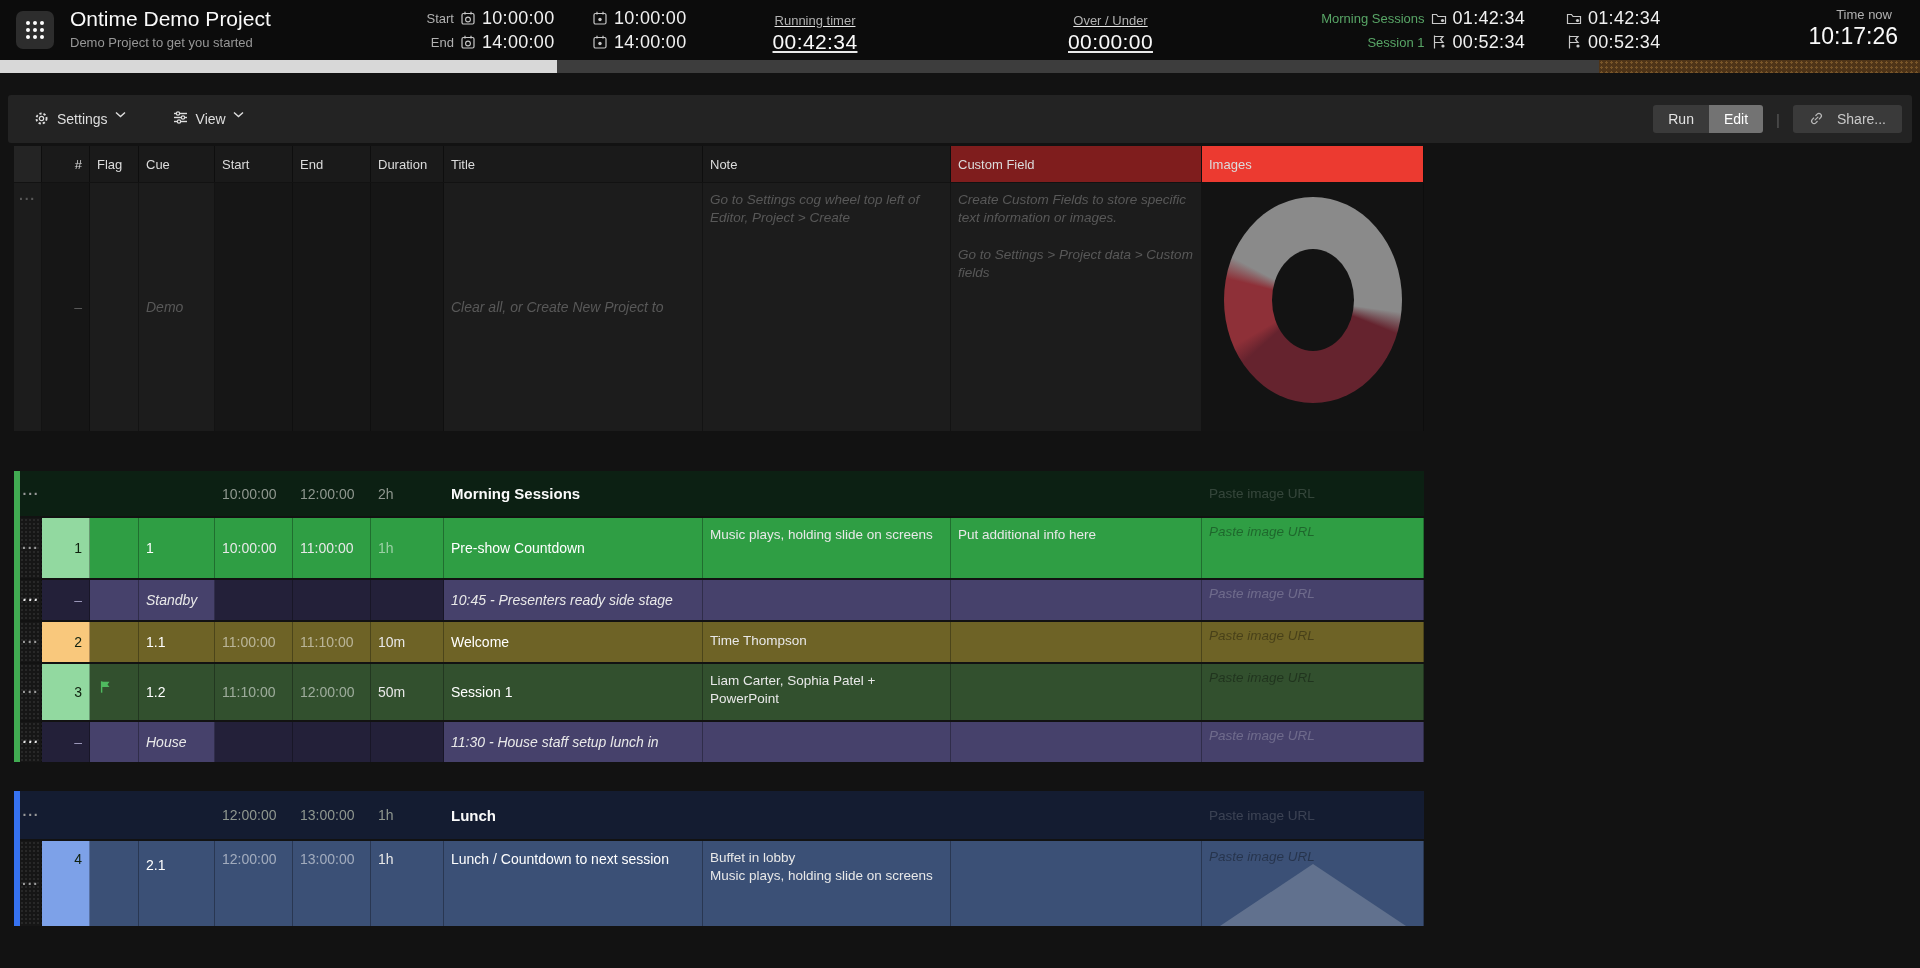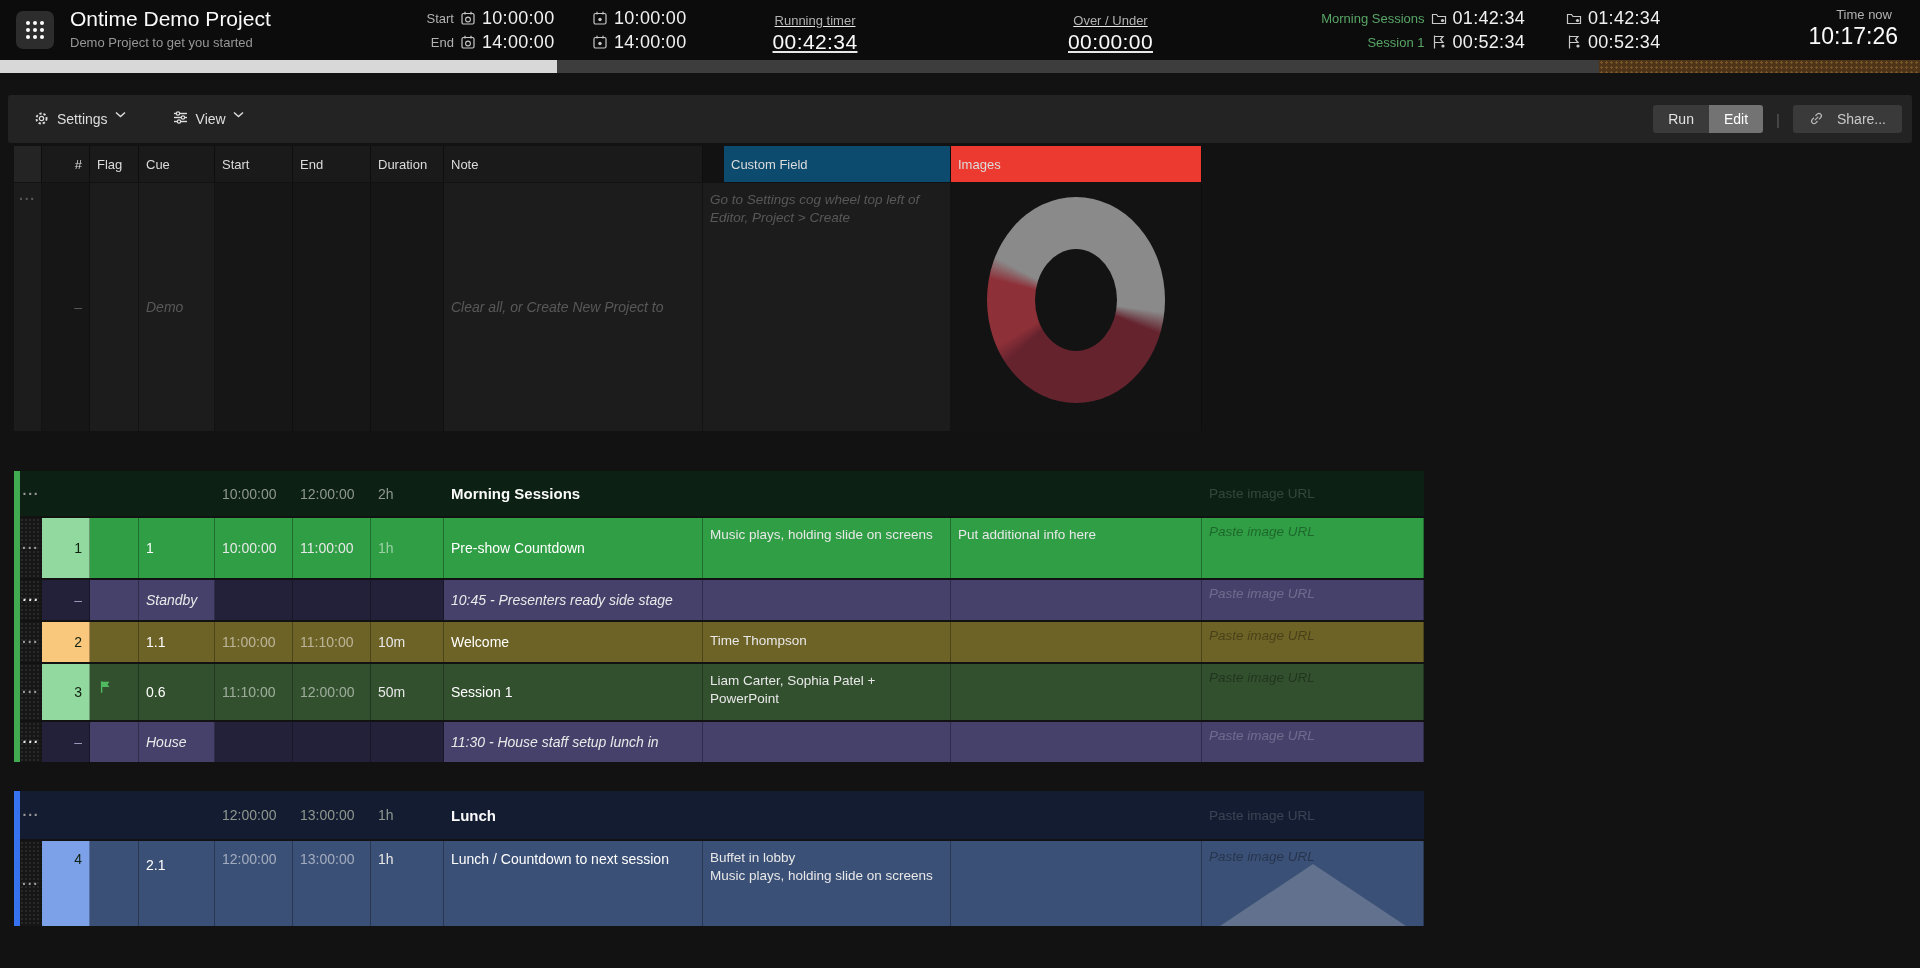--- a/index.html
+++ b/index.html
@@ -302,35 +302,39 @@
 <div class="rundown">
 
   <div class="grid thead">
     <div class="hc gut"></div>
     <div class="hc right">#</div>
     <div class="hc">Flag</div>
     <div class="hc">Cue</div>
     <div class="hc">Start</div>
     <div class="hc">End</div>
     <div class="hc">Duration</div>
+    <div class="hc">Title</div>
     <div class="hc">Note</div>
-    <div class="hc" style="background-color: #0c4a6e; margin-left: 21px;">Custom Field</div>
+    <div class="hc" style="background-color: #7f1d1d;">Custom Field</div>
     <div class="hc" style="background-color: rgb(236, 58, 48);">Images</div>
   </div>
 
   <div class="grid row-ghost">
     <div class="cell gutcell">···</div>
     <div class="cell dk numcell">–</div>
     <div class="cell"></div>
     <div class="cell cuecell">Demo</div>
     <div class="cell dk"></div>
     <div class="cell dk"></div>
     <div class="cell dk"></div>
     <div class="cell titlecell">Clear all, or Create New Project to</div>
     <div class="cell notecell">Go to Settings cog wheel top left of Editor, Project &gt; Create</div>
+    <div class="cell customcell">Create Custom Fields to store specific text information or images.
+
+Go to Settings &gt; Project data &gt; Custom fields</div>
     <div class="cell imgcell">
       <div class="ologo"></div>
     </div>
   </div>
 
   <section class="block" style="margin-top: 40px; border-left-color: rgb(65, 171, 82);">
     <div class="grid blockhead" style="height: 45px; background-color: rgb(12, 32, 19);">
       <div class="bh gutcell" style="background:transparent; background-image:none;">···</div>
       <div class="bh"></div>
       <div class="bh"></div>
@@ -396,21 +400,21 @@
       <div class="cell gutcell">···</div>
       <div class="cell numcell badge" style="background-color: rgb(146, 217, 160);">3</div>
       <div class="cell">
         <span class="icn flagglyph">
           <svg width="14" height="14" viewBox="0 0 16 16">
               <path d="M3 1.5 v13" stroke="#4fba5f" stroke-width="1.6"></path>
               <path d="M3 2 h9 l-2.3 3 L12 8 h-9 z" fill="#4fba5f"></path>
             </svg>
         </span>
       </div>
-      <div class="cell cuecell">0.6</div>
+      <div class="cell cuecell">1.2</div>
       <div class="cell timecell dim">11:10:00</div>
       <div class="cell timecell dim">12:00:00</div>
       <div class="cell timecell">50m</div>
       <div class="cell titlecell">Session 1</div>
       <div class="cell notecell">Liam Carter, Sophia Patel + PowerPoint</div>
       <div class="cell"></div>
       <div class="cell imgcell">
         <span class="ph">Paste image URL</span>
       </div>
     </div>

